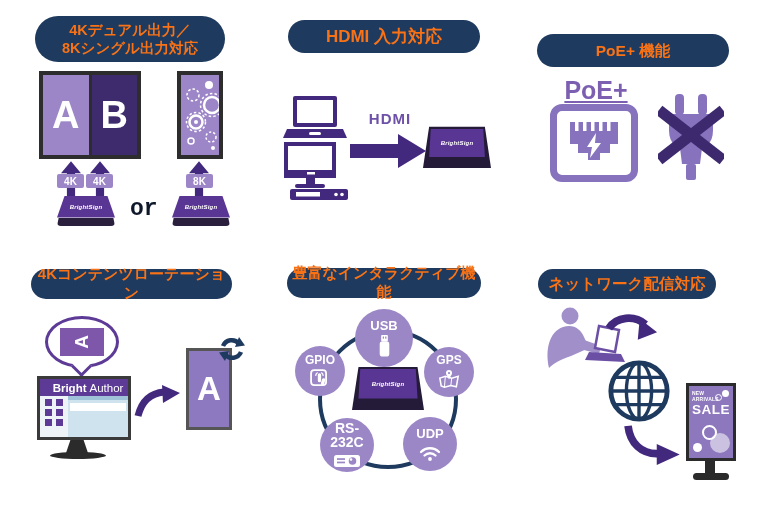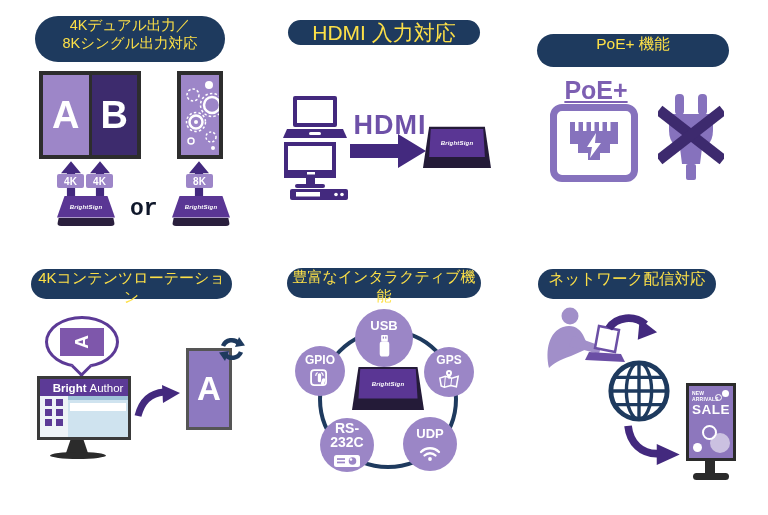--- a/index.html
+++ b/index.html
@@ -6,23 +6,23 @@
   .canvas{position:relative;width:768px;height:515px;background:#fff;overflow:hidden;
           font-family:"Liberation Sans",sans-serif;}
   section{position:absolute;}
   #s1{left:0;top:0;width:256px;height:256px;}
   #s2{left:256px;top:0;width:256px;height:256px;}
   #s3{left:512px;top:0;width:256px;height:256px;}
   #s4{left:0;top:256px;width:256px;height:259px;}
   #s5{left:256px;top:256px;width:256px;height:259px;}
   #s6{left:512px;top:256px;width:256px;height:259px;}
 
-  .pill{position:absolute;background:#1e3a5e;color:#fde047;border-radius:24px;
-        display:flex;flex-direction:column;align-items:center;
-        font-weight:normal;text-align:center;line-height:1.25;}
+  .pill{position:absolute;background:#1e3a5e;color:#f97316;border-radius:24px;
+        display:flex;flex-direction:column;align-items:center;justify-content:center;
+        font-weight:bold;text-align:center;line-height:1.25;}
   .pill span{display:block;}
 
   
   .dual-monitor{position:absolute;left:39px;top:71px;width:94px;height:80px;
     border:4px solid #2d2d2d;background:#2d2d2d;display:flex;gap:3px;}
   .dual-monitor .half{flex:1;display:flex;align-items:center;justify-content:center;
     color:#fff;font-weight:800;font-size:38px;}
   .half-a{background:#9d86c8;}
   .half-b{background:#3d2b6d;}
   .up-arrow{position:absolute;width:20px;height:37px;}
@@ -35,21 +35,21 @@
     display:flex;align-items:center;justify-content:center;}
   .bs-base{position:absolute;left:0;bottom:0;width:100%;height:28%;background:#2a1f3d;
     clip-path:polygon(3% 0,97% 0,100% 100%,0 100%);border-radius:0 0 4px 4px;}
   .bs-label{color:#fff;font-size:6px;font-weight:bold;font-style:italic;letter-spacing:.2px;}
   .or-label{position:absolute;left:130px;top:196px;color:#0f172a;font-weight:800;font-size:23px;font-family:Liberation Mono, monospace;}
   .gears-display{position:absolute;left:177px;top:71px;width:38px;height:80px;
     border:4px solid #2d2d2d;background:#9d86c8;}
 
   
   .hdmi-label{position:absolute;left:96px;top:110px;width:76px;text-align:center;
-    color:#6e51a8;font-weight:800;font-size:27px;letter-spacing:1px;}
+    color:#6e51a8;font-weight:800;font-size:15px;letter-spacing:1px;}
   .box3d{position:absolute;}
   .box3d .outer{position:absolute;inset:0;background:#241b38;
     clip-path:polygon(9% 2%,91% 2%,100% 100%,0 100%);}
   .box3d .inner{position:absolute;left:9%;right:9%;top:6%;bottom:26%;background:#5a3694;
     clip-path:polygon(3% 0,97% 0,100% 100%,0 100%);
     display:flex;align-items:center;justify-content:center;}
 
   
   .poe-label{position:absolute;left:38px;top:76px;width:92px;text-align:center;
     color:#7d5fb2;font-weight:bold;font-size:25px;text-decoration:underline;}
@@ -170,21 +170,21 @@
     <div class="badge" style="left:186px;top:174px;">8K</div>
     <div class="bs-device" style="left:172px;top:196px;">
       <div class="bs-top">
           <span class="bs-label">BrightSign</span>
         </div>
       <div class="bs-base"></div>
     </div>
   </section>
 
   <section id="s2">
-    <div class="pill" style="left:32px;top:20px;width:192px;height:25px;font-size:21px;">
+    <div class="pill" style="left:32px;top:20px;width:192px;height:33px;font-size:17px;">
       <span>HDMI 入力対応</span>
     </div>
 
     <svg class="abs" style="left:27px;top:96px;" width="64" height="46" viewBox="0 0 64 46">
       <rect x="10" y="0" width="44" height="31" rx="2" fill="#43297e"></rect>
       <rect x="14" y="4" width="36" height="23" fill="#fff"></rect>
       <polygon points="4,33 60,33 64,42 0,42" fill="#43297e"></polygon>
       <rect x="26" y="36" width="12" height="3" rx="1.5" fill="#fff"></rect>
     </svg>
 

